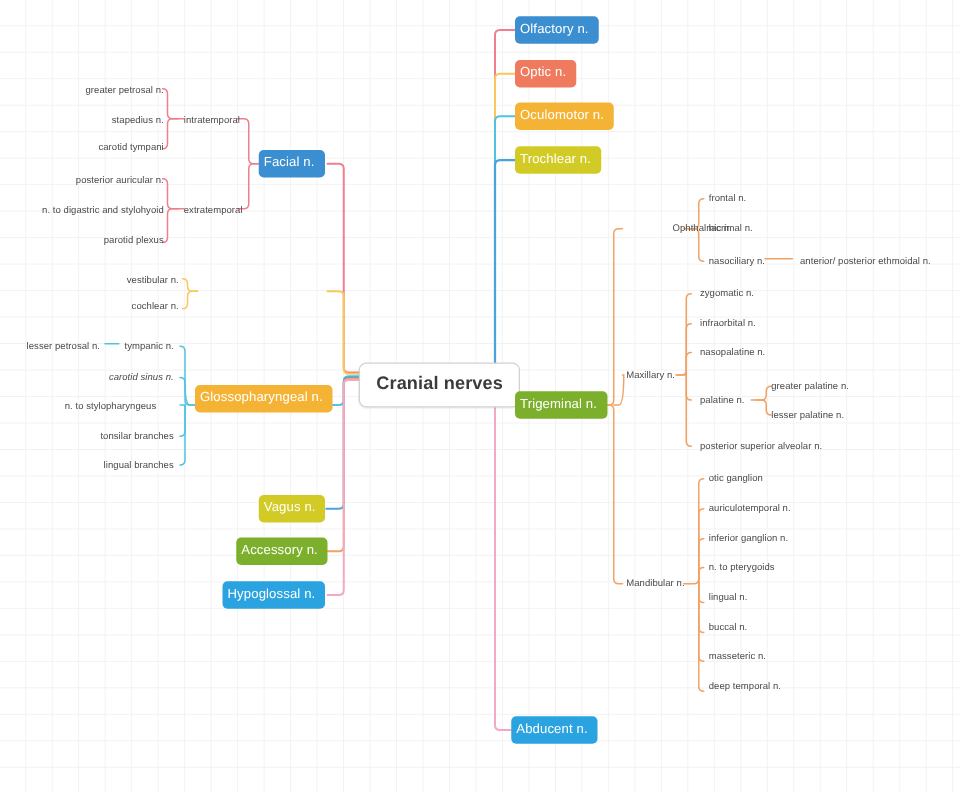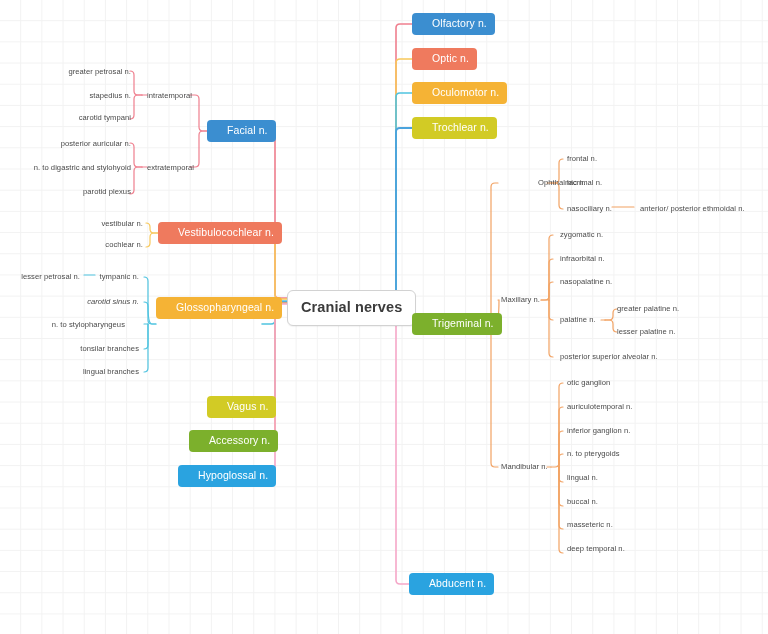--- a/index.html
+++ b/index.html
@@ -40,21 +40,21 @@
     font-weight: bold;
     letter-spacing: .1px;
     padding: 9px 13px 10px 13px;
     box-shadow: 0 1px 1px rgba(0,0,0,.05);
   }
   
   .pill {
     color: #ffffff;
     font-size: 10.5px;
     border-radius: 4px;
-    padding: 5px 8px 6px 20px;
+    padding: 5px 8px 6px 4px;
     letter-spacing: .1px;
   }
   
   .leaf {
     color: #4a4a4a;
     font-size: 7.6px;
     letter-spacing: .05px;
   }
   .leaf.r { text-align: right; }
 </style>
@@ -172,24 +172,21 @@
   <div class="node pill" style="left:412px; top:313px; background:#7cb02c;">
     <span>Trigeminal n.</span>
   </div>
   <div class="node pill" style="left:409px; top:573px; background:#2aa3e0;">
     <span>Abducent n.</span>
   </div>
 
   <div class="node pill" style="left:207px; top:120px; background:#3b8ed0;">
     <span>Facial n.</span>
   </div>
-  <div class="node pill" style="left:158px; top:222px; background:#ef7a5e;">
-    <span>Vestibulocochlear n.</span>
-  </div>
-  <div class="node pill" style="left:156px; top:297px; background:#f5b335;">
+  <div class="node pill" style="left:156px; top:308px; background:#f5b335;">
     <span>Glossopharyngeal n.</span>
   </div>
   <div class="node pill" style="left:207px; top:396px; background:#d2cb25;">
     <span>Vagus n.</span>
   </div>
   <div class="node pill" style="left:189px; top:430px; background:#7cb02c;">
     <span>Accessory n.</span>
   </div>
   <div class="node pill" style="left:178px; top:465px; background:#2aa3e0;">
     <span>Hypoglossal n.</span>

